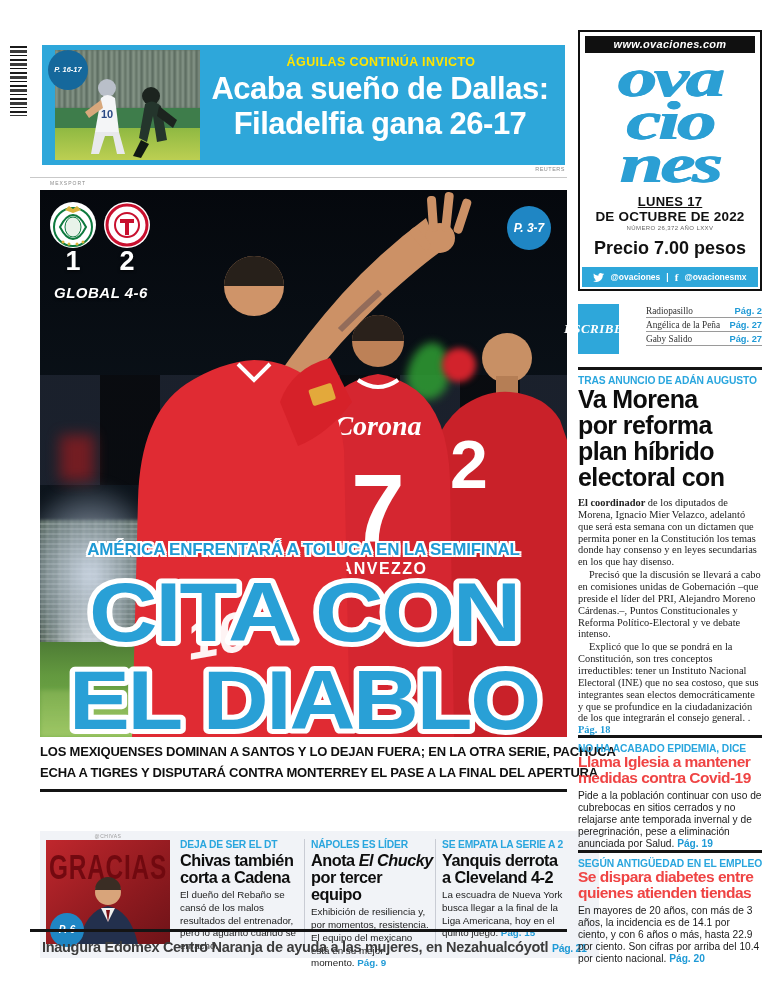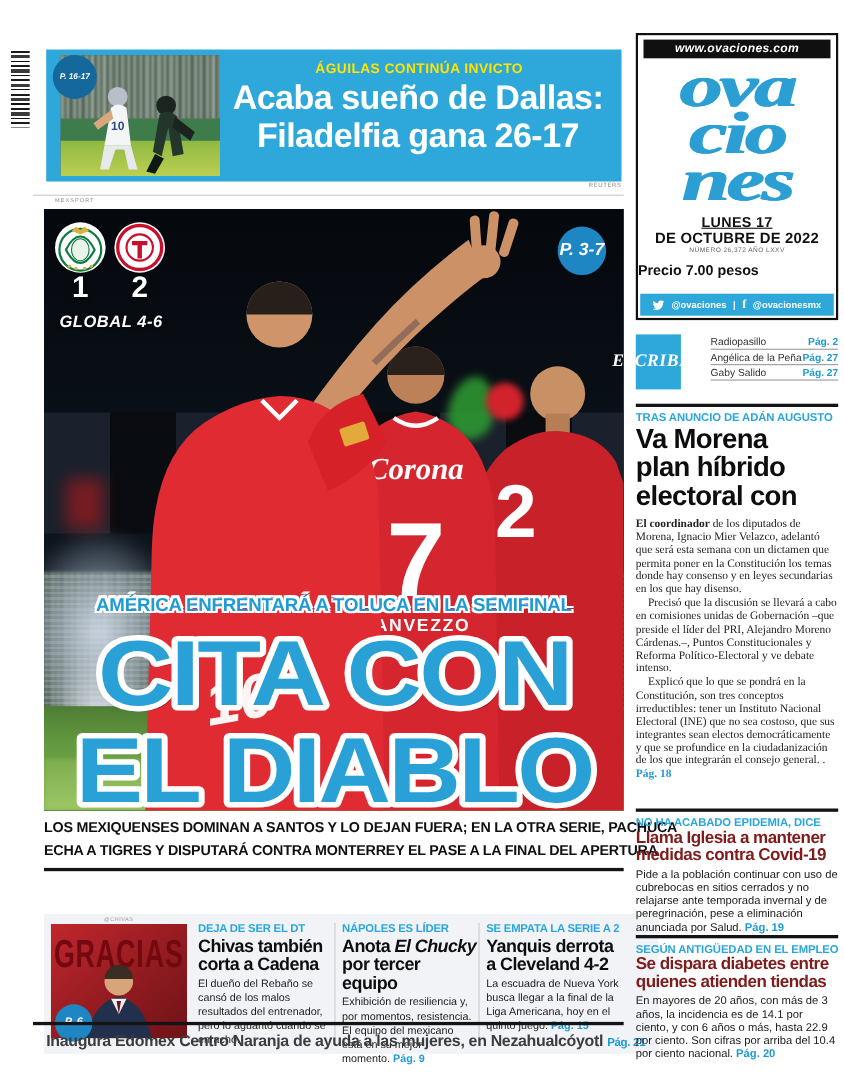--- a/index.html
+++ b/index.html
@@ -54,21 +54,21 @@
     background:linear-gradient(180deg,rgba(190,220,120,.25),rgba(214,232,140,.4));}
   .players{left:0;top:0;width:527px;height:547px;}
   .crest{border-radius:50%;background:#fff;}
   .mp-crest-santos{left:10px;top:12px;width:46px;height:46px;}
   .mp-crest-toluca{left:64px;top:12px;width:46px;height:46px;}
   .mp-score{width:46px;text-align:center;color:#fff;font-weight:800;font-size:27px;text-shadow:0 1px 3px rgba(0,0,0,.7);}
   .mp-score-home{left:10px;top:56px;}
   .mp-score-away{left:64px;top:56px;}
   .mp-global{left:14px;top:94px;color:#fff;font-style:italic;font-weight:800;font-size:15px;
     letter-spacing:.5px;text-shadow:0 1px 3px rgba(0,0,0,.8);}
-  .mp-badge37{right:16px;top:16px;width:44px;height:44px;font-size:16px;}
+  .mp-badge37{right:16px;top:16px;width:44px;height:44px;font-size:12px;}
   .mp-kicker{left:0;top:350px;width:527px;text-align:center;font-weight:800;font-size:17px;color:#1f9ad4;
     letter-spacing:-.2px;
     text-shadow:-2px -2px 0 #fff,2px -2px 0 #fff,-2px 2px 0 #fff,2px 2px 0 #fff,-2px 0 0 #fff,2px 0 0 #fff,0 -2px 0 #fff,0 2px 0 #fff;}
   .mp-headline{left:0;top:363px;width:527px;height:185px;}
 
   
   .deck{left:40px;top:742px;width:527px;text-align:center;font-weight:800;font-size:13px;
     line-height:1.6;color:#101010;letter-spacing:-.2px;}
   .hrule{background:#141414;}
   .rule-a{left:40px;top:789px;width:527px;height:3px;}
@@ -90,44 +90,44 @@
   
   .masthead{left:578px;top:30px;width:184px;height:261px;border:2px solid #101010;box-sizing:border-box;background:#fff;}
   .mh-url{margin:4px 5px 0;background:#101010;color:#fff;font-style:italic;font-weight:700;
     font-size:11px;text-align:center;padding:2px 0 3px;letter-spacing:.3px;}
   .mh-logo{margin-top:4px;text-align:center;font-family:"Liberation Serif",serif;font-style:italic;
     font-weight:bold;color:#2b9fd4;font-size:54px;line-height:.8;letter-spacing:-2px;}
   .mh-logo div{transform:scaleX(1.45);text-shadow:.6px 0 currentColor,-.6px 0 currentColor;}
   .mh-date1{margin-top:7px;text-align:center;font-weight:800;font-size:13px;letter-spacing:.3px;text-decoration:underline;}
   .mh-date2{text-align:center;font-weight:800;font-size:13.5px;letter-spacing:.2px;}
   .mh-issue{text-align:center;font-size:6px;color:#666;margin-top:1px;letter-spacing:.4px;}
-  .mh-price{text-align:left;font-weight:800;font-size:13px;margin-top:7px;}
+  .mh-price{text-align:center;font-weight:800;font-size:18px;margin-top:7px;}
   .mh-social{position:absolute;left:2px;right:2px;bottom:2px;height:20px;background:#2ea7da;color:#fff;
     display:flex;align-items:center;justify-content:center;gap:6px;font-size:8.5px;font-weight:700;}
   .mh-social .fb{font-family:"Liberation Serif",serif;font-weight:bold;font-size:11px;}
 
   .escriben{left:578px;top:301px;width:184px;height:60px;}
   .es-box{position:absolute;left:0;top:3px;width:41px;height:50px;background:#2ea7da;color:#fff;
     display:flex;align-items:center;justify-content:center;font-family:"Liberation Serif",serif;
-    font-style:italic;font-weight:bold;font-size:16px;letter-spacing:.5px;}
+    font-style:italic;font-weight:bold;font-size:13px;letter-spacing:.5px;}
   .es-list{position:absolute;left:68px;top:3px;right:0;}
   .es-row{display:flex;justify-content:space-between;border-bottom:1px solid #9a9a9a;padding:1.5px 0;font-size:9.3px;}
-  .es-name{font-family:Liberation Sans, sans-serif;color:#333;}
+  .es-name{font-family:Liberation Serif, serif;color:#333;}
   .es-page{font-size:9.3px;}
 
   .rule-r1{left:578px;top:367px;width:184px;height:3px;}
   .r-sec{left:578px;width:184px;}
   .r-kicker{color:#2aa6de;font-weight:800;font-size:10.3px;letter-spacing:-.1px;}
   .r-head-lg{font-size:25px;font-weight:800;line-height:1.04;color:#0d0d0d;letter-spacing:-.6px;}
   .r-body-serif{margin-top:7px;font-family:"Liberation Serif",serif;font-size:10.4px;line-height:1.14;color:#222;}
   .r-body-serif p{margin:0;}
   .r-body-serif p + p{text-indent:11px;margin-top:1px;}
   .lead{font-weight:bold;}
   .rule-r2{left:578px;top:735px;width:184px;height:3px;}
-  .r-head-md{font-size:15.5px;font-weight:800;line-height:1.05;color:#7f1d1d;letter-spacing:-.5px;}
+  .r-head-md{font-size:15.5px;font-weight:800;line-height:1.05;color:#ef4444;letter-spacing:-.5px;}
   .r-body-sans{margin-top:3px;font-size:10.2px;line-height:1.2;color:#1a1a1a;}
   .rule-r3{left:578px;top:850px;width:184px;height:3px;}
 
   svg text{font-family:"Liberation Sans",sans-serif;}
   .serif-it{font-family:"Liberation Serif",serif;font-style:italic;font-weight:bold;}
 </style>
 </head>
 <body>
 
 <div class="page">
@@ -360,20 +360,21 @@
       </div>
     </div>
   </div>
 
   <div class="abs hrule rule-r1"></div>
 
   <div class="abs r-sec" style="top:375px">
     <div class="r-kicker nowrap">TRAS ANUNCIO DE ADÁN AUGUSTO</div>
     <div class="r-head-lg">
       <div>Va Morena</div>
+      <div>por reforma</div>
       <div>plan híbrido</div>
       <div>electoral con</div>
     </div>
     <div class="r-body-serif">
       <p><span class="lead">El coordinador</span><span> de los diputados de Morena, Ignacio Mier Velazco, adelantó que será esta semana con un dictamen que permita poner en la Constitución los temas donde hay consenso y en leyes secundarias en los que hay disenso.</span></p>
       <p>Precisó que la discusión se llevará a cabo en comisiones unidas de Gobernación –que preside el líder del PRI, Alejandro Moreno Cárdenas.–, Puntos Constitucionales y Reforma Político-Electoral y ve debate intenso.</p>
       <p><span>Explicó que lo que se pondrá en la Constitución, son tres conceptos irreductibles: tener un Instituto Nacional Electoral (INE) que no sea costoso, que sus integrantes sean electos democráticamente y que se profundice en la ciudadanización de los que integrarán el consejo general. .</span> <span class="pageref">Pág. 18</span></p>
     </div>
   </div>
 

